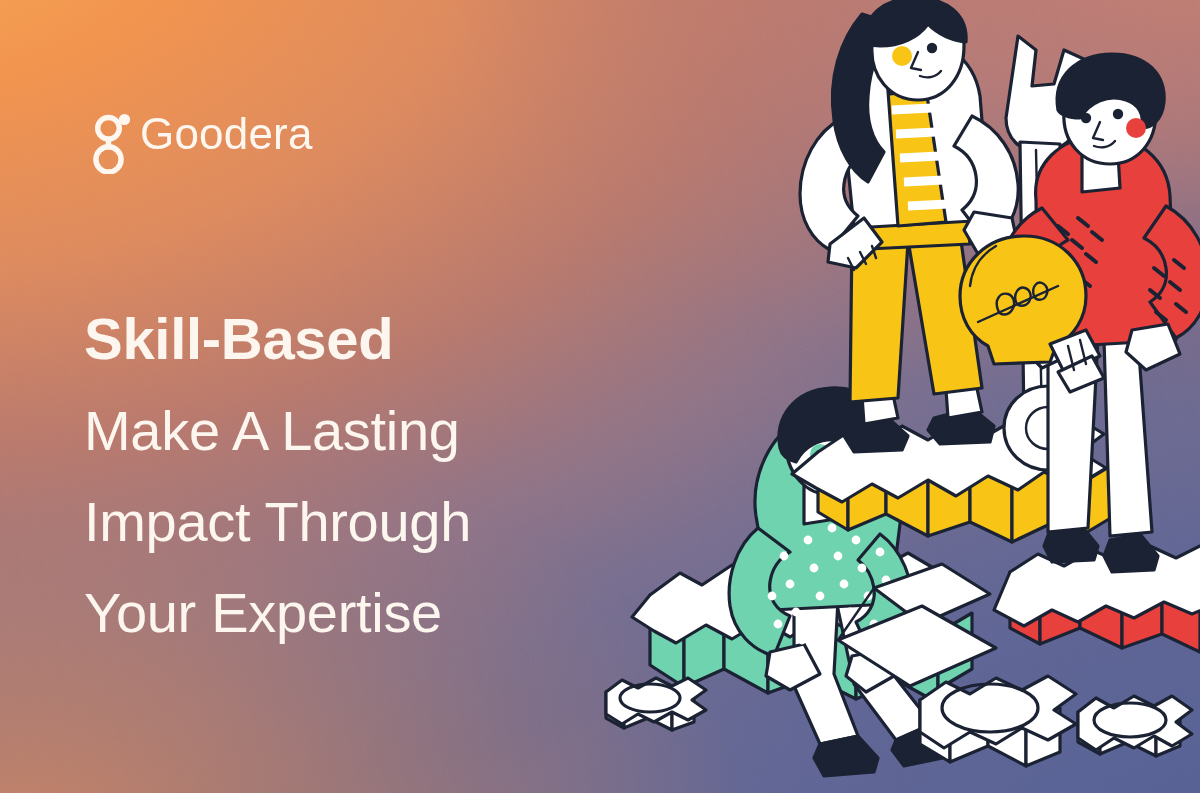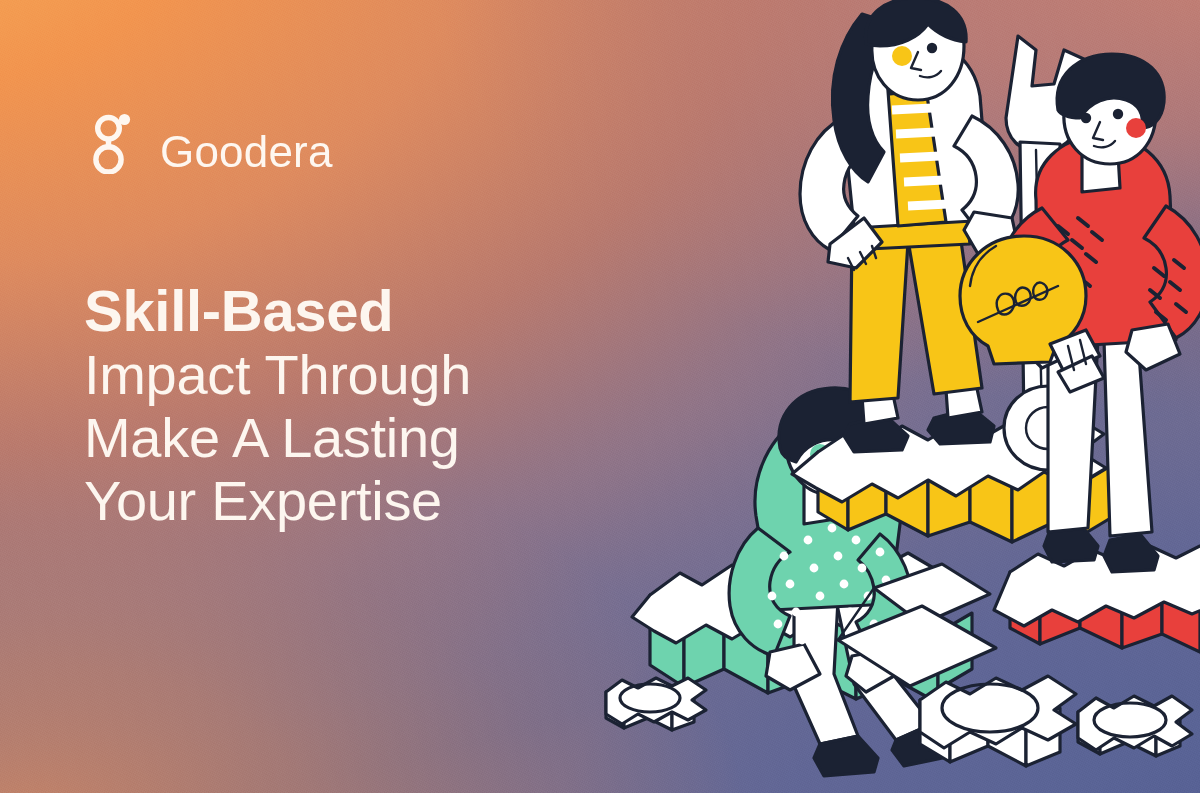--- a/index.html
+++ b/index.html
@@ -53,22 +53,22 @@
       repeating-linear-gradient(27deg, rgba(255,255,255,.05) 0 1px, rgba(0,0,0,.05) 1px 2px),
       repeating-linear-gradient(113deg, rgba(255,255,255,.045) 0 1px, rgba(0,0,0,.045) 1px 2px);
   }
 
   
   .logo-block {
     position: absolute;
     left: 88px;
     top: 112px;
     display: flex;
-    align-items: flex-end;
-    gap: 28px;
+    align-items: flex-start;
+    gap: 8px;
   }
   .logo-mark { width: 44px; height: 62px; display: block; }
   .logo-word {
     color: #FEF7F0;
     font-size: 44px;
     letter-spacing: .2px;
     line-height: 1;
     font-weight: 400;
     white-space: nowrap;
   }
@@ -76,21 +76,21 @@
   
   .headline {
     position: absolute;
     left: 84px;
     top: 258px;
     width: 620px;
     color: #FDF6EF;
     line-height: 1.12;
     letter-spacing: -0.3px;
   }
-  .headline .hl-line { display: block; white-space: nowrap; }
+  .headline .hl-line { display: block; white-space: nowrap; margin-top: 28px; }
   .headline .strong { font-weight: 700; font-size: 58px; }
   .headline .light  { font-weight: 300; font-size: 56px; }
 
   
   .illustration {
     position: absolute;
     right: 0;
     top: 0;
     width: 620px;
     height: 793px;
@@ -114,22 +114,22 @@
       <circle cx="36.5" cy="7.5" r="5.6" fill="#FEF7F0"></circle>
       <path d="M20.5 5.5 a10.8 10.8 0 1 1 0 21.6 a10.8 10.8 0 1 1 0 -21.6 z" fill="none" stroke="#FEF7F0" stroke-width="5.4"></path>
       <path d="M20.5 34.8 a12.6 12.6 0 1 0 0 25.2 a12.6 12.6 0 1 0 0 -25.2 z" fill="none" stroke="#FEF7F0" stroke-width="5.4"></path>
       <path d="M20.5 27.1 L20.5 34.8" fill="none" stroke="#FEF7F0" stroke-width="5.4" stroke-linecap="round"></path>
     </svg>
     <span class="logo-word">Goodera</span>
   </div>
 
   <h1 class="headline">
     <span class="hl-line strong">Skill-Based</span>
+    <span class="hl-line light">Make A Lasting</span>
     <span class="hl-line light">Impact Through</span>
-    <span class="hl-line light">Make A Lasting</span>
     <span class="hl-line light">Your Expertise</span>
   </h1>
 
   <div class="illustration">
   <svg viewBox="0 0 620 793" xmlns="http://www.w3.org/2000/svg">
     <defs>
       <style>
         .ln  { stroke:#1B2233; stroke-width:3.2; stroke-linejoin:round; stroke-linecap:round; }
         .lnT { stroke:#1B2233; stroke-width:2.4; stroke-linejoin:round; stroke-linecap:round; fill:none; }
         .w  { fill:#FFFFFF; }

